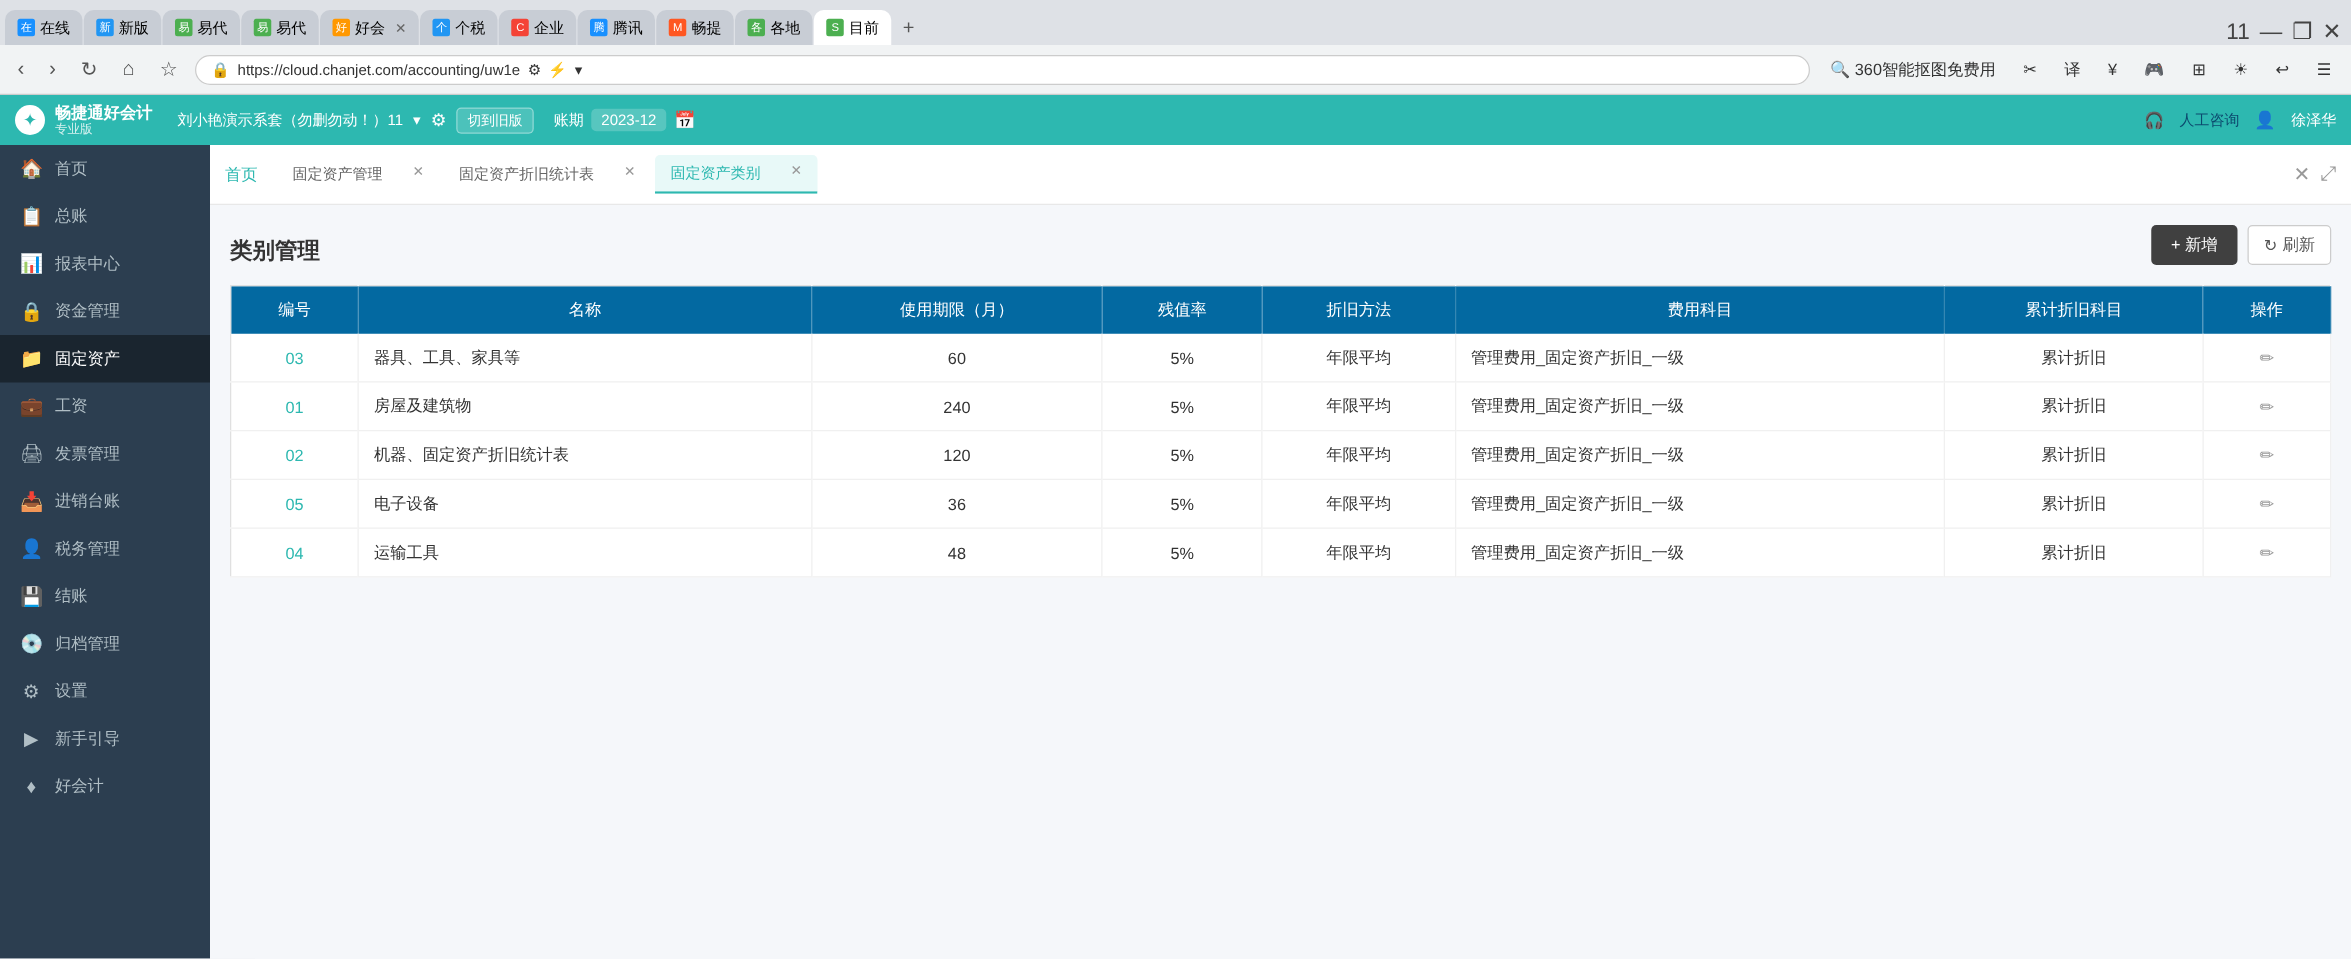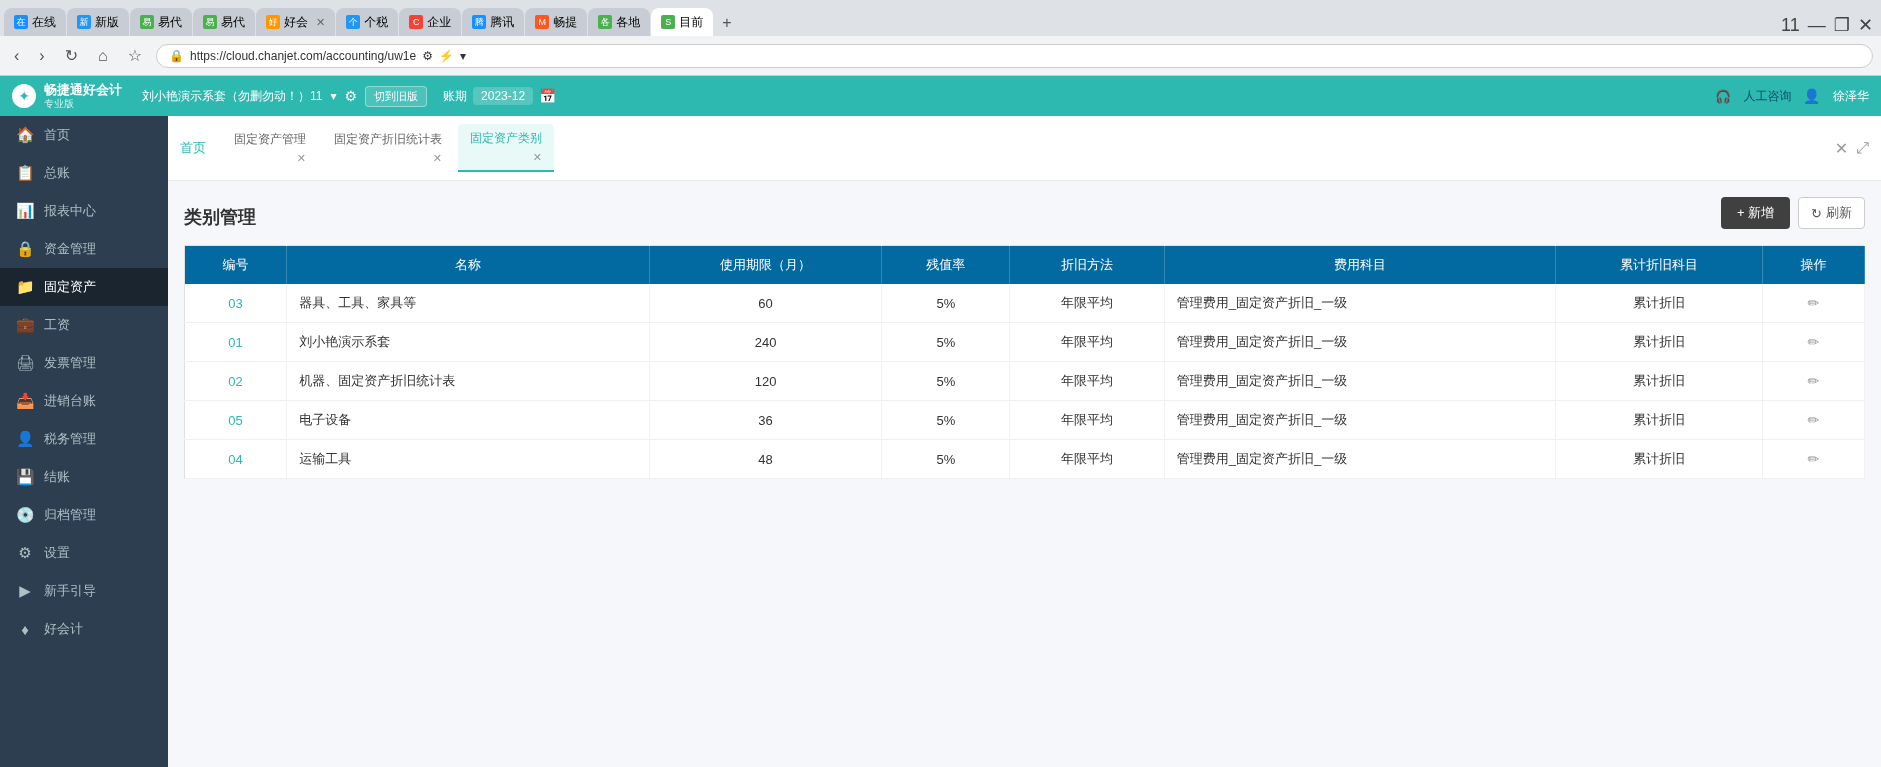--- a/index.html
+++ b/index.html
@@ -28,21 +28,21 @@
     .app-body { display: flex; flex: 1; overflow: hidden; }
 
     
     .sidebar { width: 168px; background: #2c3e50; flex-shrink: 0; overflow-y: auto; }
     .sidebar-item { display: flex; align-items: center; gap: 10px; padding: 10px 16px; cursor: pointer; color: #b0bec5; font-size: 13px; }
     .sidebar-item.active { background: #1a252f; color: #fff; }
     .sidebar-icon { font-size: 15px; width: 18px; text-align: center; }
 
     
     .main-content { flex: 1; background: #f5f7fa; overflow: hidden; display: flex; flex-direction: column; }
-    .app-tab { display: flex; align-items: flex-end; padding: 6px 12px; font-size: 12px; cursor: pointer; color: #666; border-radius: 4px 4px 0 0; gap: 4px; flex-direction: column; }
+    .app-tab { display: flex; align-items: flex-start; padding: 6px 12px; font-size: 12px; cursor: pointer; color: #666; border-radius: 4px 4px 0 0; gap: 20px; }
     .app-tab.active { background: #e8f9f8; color: #2db8b0; border-bottom: 2px solid #2db8b0; }
     .app-tab .tab-x { font-size: 11px; color: #999; margin-left: 4px; cursor: pointer; }
 
     
     .page-content { padding: 16px; overflow-y: auto; flex: 1; }
     .page-title-bar { display: flex; align-items: flex-end; justify-content: space-between; margin-bottom: 16px; }
     .page-title { font-size: 18px; font-weight: bold; color: #333; }
     .page-actions { display: flex; gap: 8px; }
     .btn-primary { background: #404040; color: #fff; border: none; border-radius: 4px; padding: 4px 16px; font-size: 13px; cursor: pointer; display: flex; align-items: center; gap: 4px; }
     .btn-secondary { background: #fff; color: #555; border: 1px solid #ccc; border-radius: 4px; padding: 6px 12px; font-size: 13px; cursor: pointer; display: flex; align-items: center; gap: 4px; }
@@ -132,20 +132,31 @@
     <span class="nav-btn">›</span>
     <span class="nav-btn">↻</span>
     <span class="nav-btn">⌂</span>
     <span class="nav-btn">☆</span>
     <div class="url-bar">
       <span class="lock-icon">🔒</span>
       <span>https://cloud.chanjet.com/accounting/uw1e</span>
       <span>⚙</span>
       <span>⚡</span>
       <span>▾</span>
+    </div>
+    <div class="toolbar-right">
+      <span class="toolbar-icon-btn">🔍 <span>360智能抠图免费用</span></span>
+      <span class="toolbar-icon-btn">✂</span>
+      <span class="toolbar-icon-btn">译</span>
+      <span class="toolbar-icon-btn">¥</span>
+      <span class="toolbar-icon-btn">🎮</span>
+      <span class="toolbar-icon-btn">⊞</span>
+      <span class="toolbar-icon-btn">☀</span>
+      <span class="toolbar-icon-btn">↩</span>
+      <span class="toolbar-icon-btn">☰</span>
     </div>
   </div>
 </div>
 
 <div class="app-container">
 
   <div class="app-header">
     <span style="background:#fff;border-radius:50%;width:24px;height:24px;display:flex;align-items:center;justify-content:center;font-size:14px;color:#2db8b0;">✦</span>
     <div>
       <div style="color:#fff;font-size:13px;font-weight:bold;line-height:1.2;">畅捷通好会计</div>
@@ -285,21 +296,21 @@
               <td class="left">器具、工具、家具等</td>
               <td>60</td>
               <td>5%</td>
               <td>年限平均</td>
               <td class="left">管理费用_固定资产折旧_一级</td>
               <td>累计折旧</td>
               <td><span class="edit-btn">✏</span></td>
             </tr>
             <tr class="table-row">
               <td class="code">01</td>
-              <td class="left">刘小艳演示系套</td>
+              <td class="left">房屋及建筑物</td>
               <td>240</td>
               <td>5%</td>
               <td>年限平均</td>
               <td class="left">管理费用_固定资产折旧_一级</td>
               <td>累计折旧</td>
               <td><span class="edit-btn">✏</span></td>
             </tr>
             <tr class="table-row">
               <td class="code">02</td>
               <td class="left">机器、固定资产折旧统计表</td>

